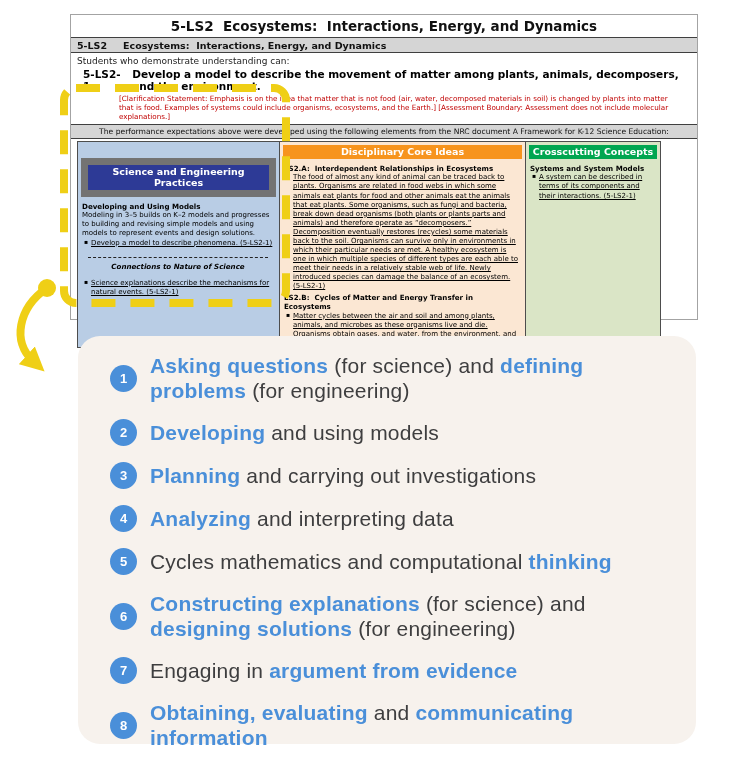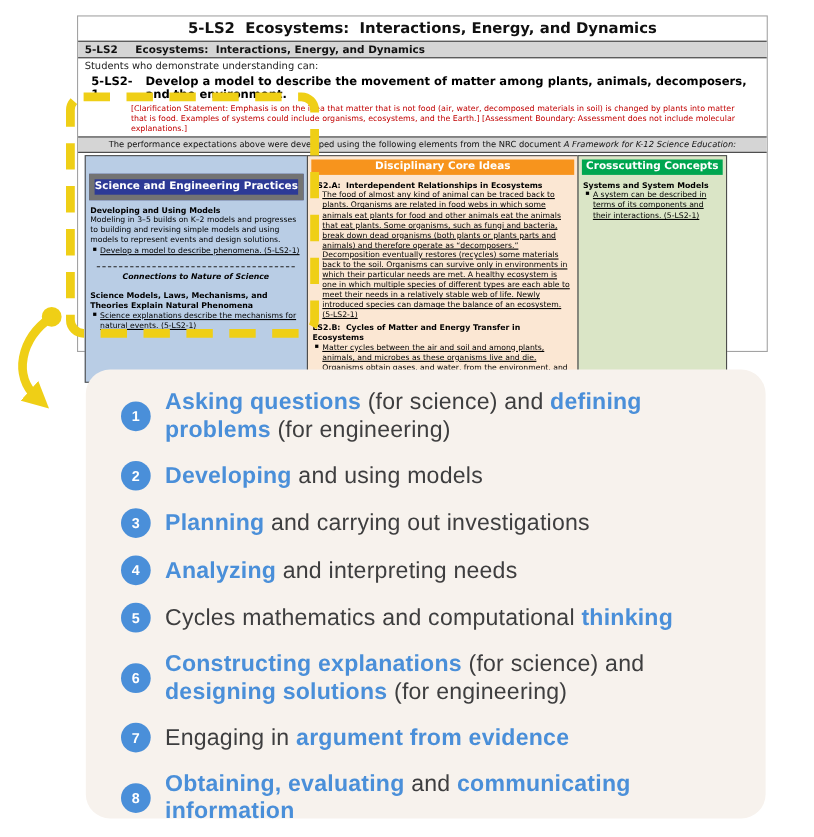--- a/index.html
+++ b/index.html
@@ -22,29 +22,29 @@
   
   .doc{position:absolute;left:70px;top:14px;width:628px;height:306px;background:#fff;border:1px solid #A3A3A3;}
   .doc-title{text-align:center;font-weight:bold;font-size:13.5px;color:#111;padding-top:3px;}
   .code-bar{margin-top:3px;background:#D5D5D5;border-top:1px solid #3f3f3f;border-bottom:1px solid #3f3f3f;
             font-size:9.5px;font-weight:bold;color:#111;padding:1.5px 6px;display:flex;gap:16px;align-items:baseline;}
   .intro{font-size:9px;color:#222;padding:3px 6px 1px;}
   .pe-row{display:flex;gap:9px;padding:1px 6px 0 12px;font-weight:bold;font-size:10.5px;color:#000;line-height:1.15;}
   .clarification{color:var(--clarification-red);font-size:7.2px;line-height:1.25;margin:2px 14px 3px 48px;}
   .framework-bar{background:#D5D5D5;border-top:1px solid #3f3f3f;border-bottom:1px solid #3f3f3f;
                  font-size:7.6px;color:#111;text-align:center;padding:1.5px 0 2px;}
-  .it{font-style:italic;}
+  .it{}
 
   .fd-table{display:flex;margin:2px 0 0 6px;width:595px;height:207px;}
   .col{border:1px solid #4d4d4d;display:flex;flex-direction:column;}
   .col-sep{width:203px;background:var(--sep-body-bg);}
   .col-dci{width:247px;background:var(--dci-body-bg);margin-left:-1px;}
   .col-ccc{width:136px;background:var(--ccc-body-bg);margin-left:-1px;}
   .col-head{margin:3px 3px 2px;color:#fff;font-weight:bold;text-align:center;font-size:9.5px;padding:1px 0 2px;}
-  .sep-head{background:var(--sep-header-bg);border:5px solid #737373;margin-top:16px;}
+  .sep-head{background:var(--sep-header-bg);border:7px solid #737373;margin-top:16px;}
   .dci-head{background:var(--dci-header-bg);}
   .ccc-head{background:var(--ccc-header-bg);}
   .col-body{padding:2px 5px 2px 4px;font-size:7px;line-height:1.3;color:#000;}
   .sec-title{font-weight:bold;font-size:7.1px;margin-top:1px;}
   .bullet{position:relative;padding-left:9px;margin-top:0.5px;text-decoration:underline;}
   .bullet::before{content:"▪";position:absolute;left:2px;top:-1px;font-size:6px;}
   .dash-divider{border-top:1px dashed #222;margin:9px 6px 4px;}
   .connections{text-align:center;font-weight:bold;font-style:italic;font-size:7.1px;margin:1px 0 8px;}
 
   
@@ -93,21 +93,20 @@
     <div class="fd-table">
 
       <div class="col col-sep">
         <div class="col-head sep-head">Science and Engineering Practices</div>
         <div class="col-body">
           <div class="sec-title">Developing and Using Models</div>
           <div>Modeling in 3–5 builds on K–2 models and progresses to building and revising simple models and using models to represent events and design solutions.</div>
           <div class="bullet"><span>Develop a model to describe phenomena. (5-LS2-1)</span></div>
           <div class="dash-divider"></div>
           <div class="connections">Connections to Nature of Science</div>
-          <div class="sec-title">Science Models, Laws, Mechanisms, and Theories Explain Natural Phenomena</div>
           <div class="bullet"><span>Science explanations describe the mechanisms for natural events. (5-LS2-1)</span></div>
         </div>
       </div>
 
       <div class="col col-dci">
         <div class="col-head dci-head">Disciplinary Core Ideas</div>
         <div class="col-body">
           <div class="sec-title pre">LS2.A:  Interdependent Relationships in Ecosystems</div>
           <div class="bullet"><span>The food of almost any kind of animal can be traced back to plants. Organisms are related in food webs in which some animals eat plants for food and other animals eat the animals that eat plants. Some organisms, such as fungi and bacteria, break down dead organisms (both plants or plants parts and animals) and therefore operate as “decomposers.” Decomposition eventually restores (recycles) some materials back to the soil. Organisms can survive only in environments in which their particular needs are met. A healthy ecosystem is one in which multiple species of different types are each able to meet their needs in a relatively stable web of life. Newly introduced species can damage the balance of an ecosystem. (5-LS2-1)</span></div>
           <div class="sec-title pre">LS2.B:  Cycles of Matter and Energy Transfer in Ecosystems</div>
@@ -157,21 +156,21 @@
     <div class="num-circle">
             <span>3</span>
           </div>
     <div class="practice-text"><span class="hl">Planning</span><span> and carrying out investigations</span></div>
   </div>
 
   <div class="practice-row">
     <div class="num-circle">
             <span>4</span>
           </div>
-    <div class="practice-text"><span class="hl">Analyzing</span><span> and interpreting needs</span></div>
+    <div class="practice-text"><span class="hl">Analyzing</span><span> and interpreting data</span></div>
   </div>
 
   <div class="practice-row">
     <div class="num-circle">
             <span>5</span>
           </div>
     <div class="practice-text"><span>Cycles mathematics and computational </span><span class="hl">thinking</span></div>
   </div>
 
   <div class="practice-row">

